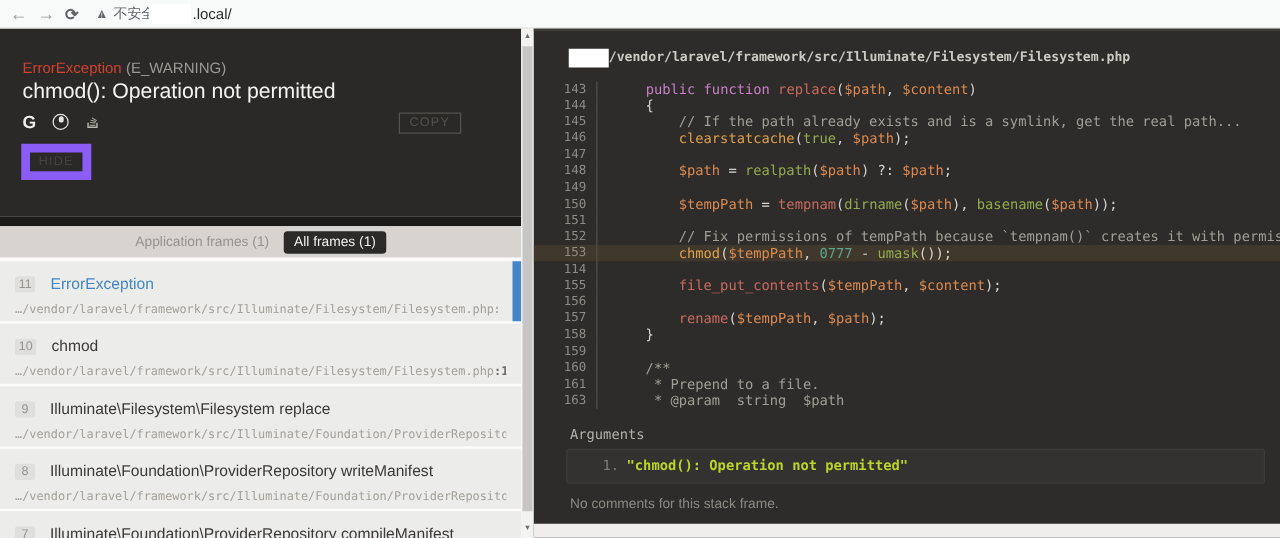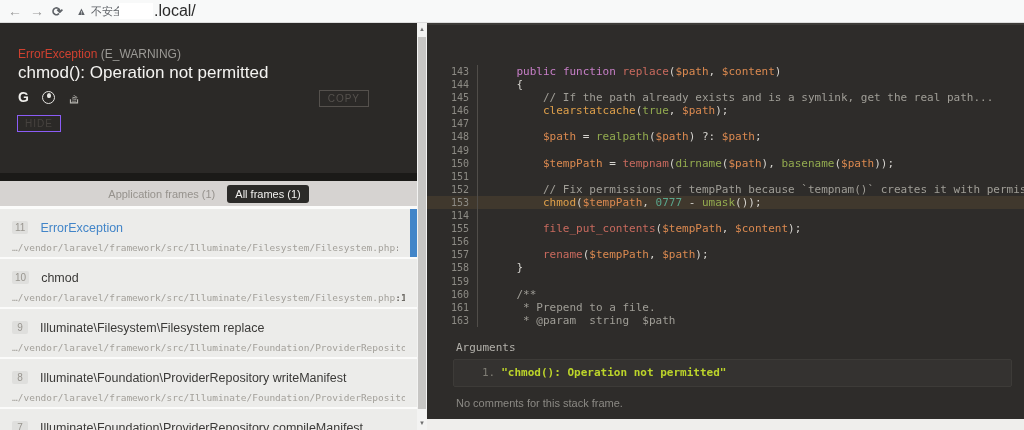--- a/index.html
+++ b/index.html
@@ -16,21 +16,21 @@
   .nav-refresh { left:52px; color:#5f6368; font-weight:bold; font-size:13px; }
   .warn-tri { position:absolute; left:76px; top:2px; width:13px; height:19px;
               color:#5f6368; font-size:11px; line-height:19px; }
   .warn-tri i { position:absolute; left:4.5px; top:1.5px; font-style:normal; font-size:6px;
                 color:#f8f9f9; line-height:19px; }
   .sec-label { position:absolute; left:91px; top:0; height:22px; line-height:22px;
                font-size:11px; color:#5f6368; }
   .url-redact { position:absolute; left:119px; top:3px; width:34px; height:16px;
                 background:#ffffff; }
   .url-text { position:absolute; left:154px; top:0; height:22px; line-height:22px;
-              font-size:16px; color:#2b2b2b; }
+              font-size:12px; color:#2b2b2b; }
 
   
   .content { position:absolute; left:0; top:23px; width:1024px; height:407px; }
   .left-panel { position:absolute; left:0; top:0; width:417px; height:407px; background:#fbfbfa; }
   .left-scrollbar { position:absolute; left:417px; top:0; width:10px; height:407px;
                     background:#f3f3f2; }
   .sb-btn { position:absolute; left:0; width:10px; height:13px; font-size:6px; color:#6f6f6f;
             text-align:center; line-height:13px; background:#f3f3f2; }
   .sb-up { top:0; } .sb-down { bottom:0; }
   .sb-thumb { position:absolute; left:1px; top:14px; width:8px; height:372px; background:#c7c6c4; }
@@ -46,21 +46,21 @@
   .search-icons { position:absolute; left:18px; top:66px; display:flex; align-items:center; gap:13px; }
   .g-icon { font-size:14px; font-weight:bold; color:#f0efec; line-height:16px; }
   .duck-icon { position:relative; width:13px; height:13px; border:1.5px solid #e6e5e2;
                border-radius:50%; display:inline-block; }
   .duck-icon i { position:absolute; left:4px; top:1.5px; width:4px; height:5px;
                  background:#e6e5e2; border-radius:50% 50% 40% 40%; }
   .so-icon { width:12px; height:13px; display:inline-block; }
   .copy-btn { position:absolute; right:48px; top:67px; border:1px solid #55514d; color:#55514d;
               background:transparent; font-size:10px; letter-spacing:1px; padding:2px 8px;
               font-family:"Liberation Sans",sans-serif; }
-  .hide-btn { position:absolute; left:17px; top:92px; border:1px solid #8b5cf6; color:#46423f;
+  .hide-btn { position:absolute; left:17px; top:92px; border:7px solid #8b5cf6; color:#46423f;
               background:transparent; font-size:10px; letter-spacing:1px; padding:2px 7px;
               font-family:"Liberation Sans",sans-serif; }
 
   
   .frames-tabs { width:417px; height:25px; background:#d6d3d1; display:flex;
                  align-items:center; justify-content:center; gap:12px; }
   .tab-plain { font-size:11px; color:#96928d; cursor:default; }
   .tab-pill { font-size:11px; color:#f1f0ee; background:#2b2a28; padding:3px 8px;
               border-radius:3px; cursor:default; }
 
@@ -156,20 +156,24 @@
       </div>
   </div>
 
   <div class="left-scrollbar">
     <div class="sb-btn sb-up">▲</div>
     <div class="sb-thumb"></div>
     <div class="sb-btn sb-down">▼</div>
   </div>
 
   <div class="right-panel">
+    <div class="file-header">
+      <span class="path-redact"></span>
+      <span class="file-path">/vendor/laravel/framework/src/Illuminate/Filesystem/Filesystem.php</span>
+    </div>
 
     <div class="code-viewer">
         <div class="cl">
           <span class="ln">143</span>
           <span class="ct"><span style="color: rgb(214, 212, 207);">    </span><span style="color: rgb(200, 127, 200);">public</span><span style="color: rgb(214, 212, 207);"> </span><span style="color: rgb(200, 127, 200);">function</span><span style="color: rgb(214, 212, 207);"> </span><span style="color: rgb(201, 106, 94);">replace</span><span style="color: rgb(214, 212, 207);">(</span><span style="color: rgb(220, 138, 80);">$path</span><span style="color: rgb(214, 212, 207);">, </span><span style="color: rgb(220, 138, 80);">$content</span><span style="color: rgb(214, 212, 207);">)</span></span>
         </div>
         <div class="cl">
           <span class="ln">144</span>
           <span class="ct"><span style="color: rgb(214, 212, 207);">    {</span></span>
         </div>

